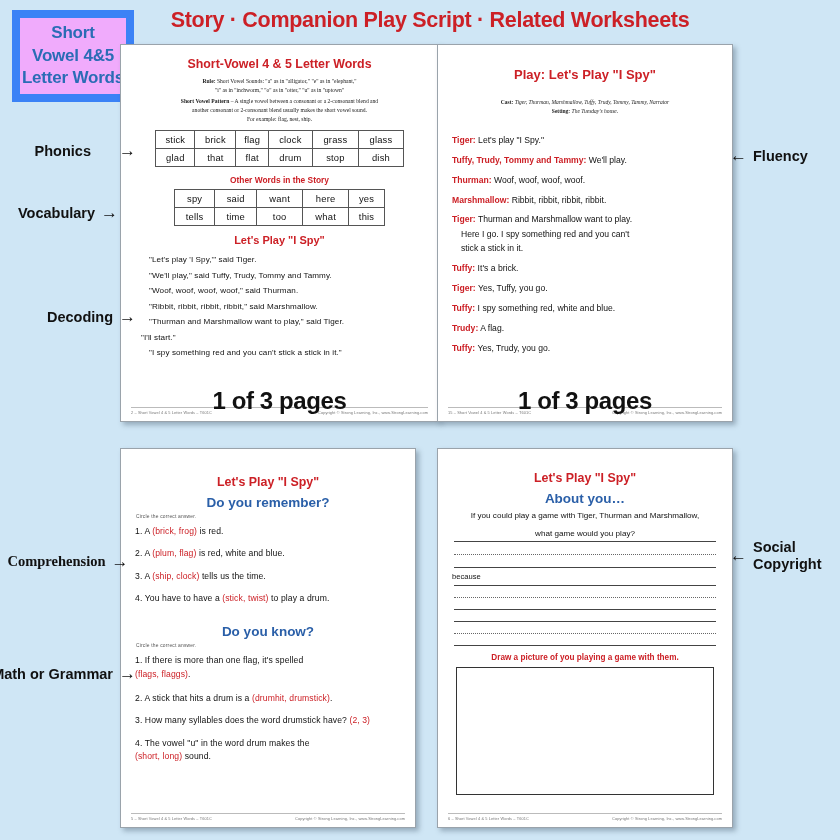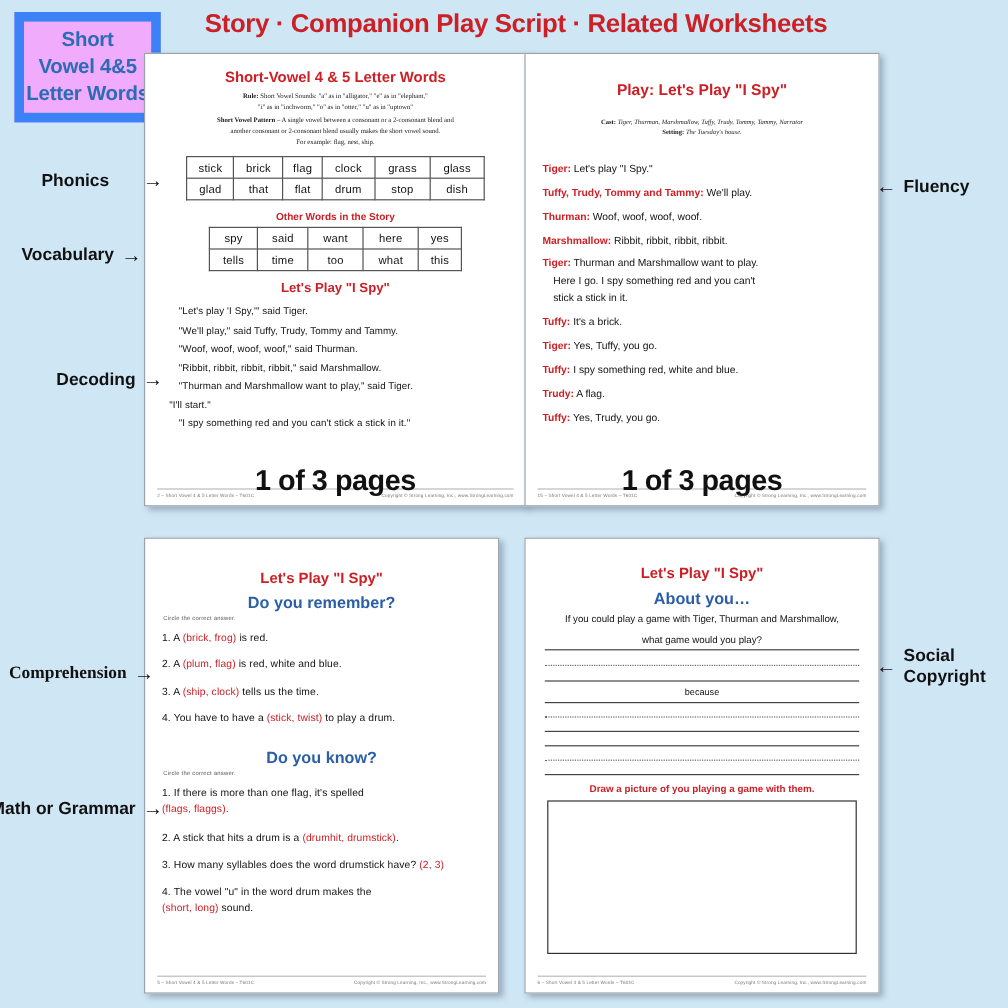--- a/index.html
+++ b/index.html
@@ -170,21 +170,21 @@
     height: 1px;
   }
   .rule-dotted {
     border-bottom: 1.3px dotted #666;
     margin: 0 2px;
     height: 1px;
   }
   .sp-a { height: 12px; }
   .sp-b { height: 11px; }
   .because {
-    text-align: center;
+    text-align: left;
     font-size: 7.6px;
     color: #111;
     padding: 4px 0 4px 0;
   }
   .draw-label {
     color: #cc2026;
     font-weight: bold;
     text-align: center;
     font-size: 8.2px;
     margin: 7px 0 5px 0;

